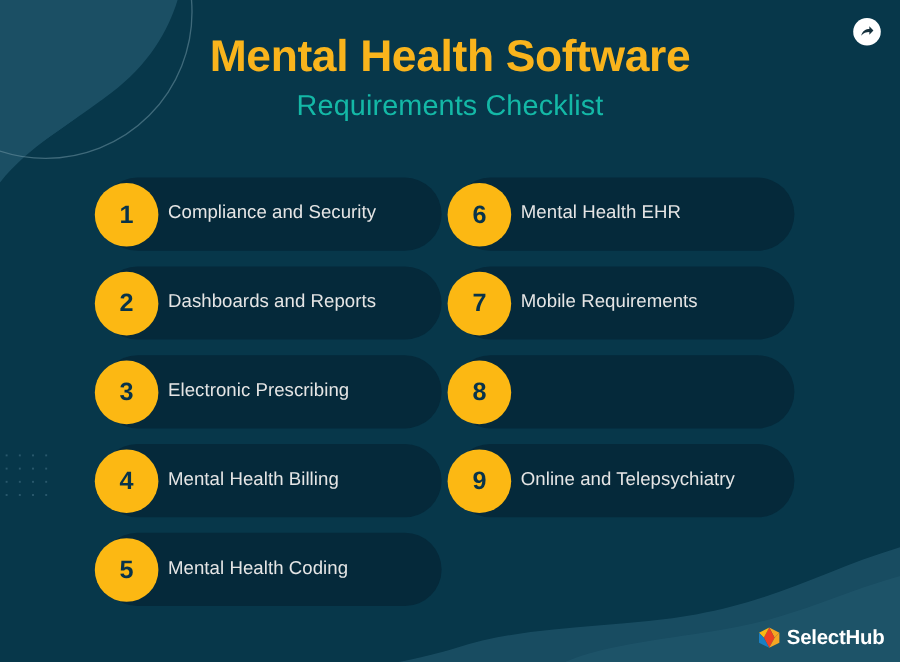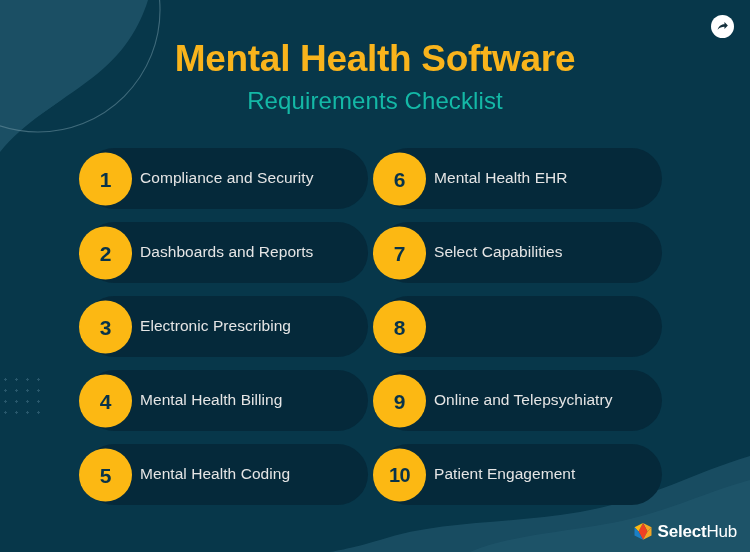--- a/index.html
+++ b/index.html
@@ -45,21 +45,21 @@
   .header {
     position: absolute;
     left: 0;
     top: 0;
     width: 750px;
     height: 120px;
     text-align: center;
   }
   .title {
     margin: 0;
-    padding-top: 40px;
+    padding-top: 28px;
     font-size: 37px;
     font-weight: bold;
     letter-spacing: -0.3px;
     color: #f9b41c;
     line-height: 1.05;
   }
   .subtitle {
     margin: 0;
     padding-top: 8px;
     font-size: 24px;
@@ -150,21 +150,21 @@
     gap: 5px;
   }
   .logo-mark { display: block; }
   .logo-text {
     font-size: 17px;
     color: #ffffff;
     letter-spacing: -0.2px;
     line-height: 1;
   }
   .logo-text .bold { font-weight: bold; text-align: center; }
-  .logo-text .light { font-weight: normal; margin-top: 10px; }
+  .logo-text .light { font-weight: bold; margin-top: 10px; }
 </style>
 </head>
 <body>
 
 <div id="infographic">
 
   <svg class="bg-layer" viewBox="0 0 750 552" xmlns="http://www.w3.org/2000/svg">
     <rect x="0" y="0" width="750" height="552" fill="#07374a"></rect>
 
     <path d="M0,0 L132,0 C120,40 96,78 44,112 C26,124 10,136 0,150 Z" fill="#1b4f64"></path>
@@ -215,32 +215,28 @@
       </div>
     </div>
 
     <div class="column">
       <div class="item">
         <div class="badge">6</div>
         <div class="item-label">Mental Health EHR</div>
       </div>
       <div class="item">
         <div class="badge">7</div>
-        <div class="item-label">Select Capabilities</div>
+        <div class="item-label">Mobile Requirements</div>
       </div>
       <div class="item">
         <div class="badge">8</div>
       </div>
       <div class="item">
         <div class="badge">9</div>
         <div class="item-label">Online and Telepsychiatry</div>
-      </div>
-      <div class="item">
-        <div class="badge wide">10</div>
-        <div class="item-label">Patient Engagement</div>
       </div>
     </div>
 
   </div>
 
   <div class="logo">
     <svg class="logo-mark" width="20" height="19" viewBox="0 0 20 19">
       <path d="M10 1 L18.5 5.2 L14.5 9.4 L10 1 Z" fill="#f5a623"></path>
       <path d="M10 1 L14.5 9.4 L10 17.8 L5.5 9.4 Z" fill="#ef4123"></path>
       <path d="M10 1 L5.5 9.4 L1.5 5.2 Z" fill="#fcb813"></path>

